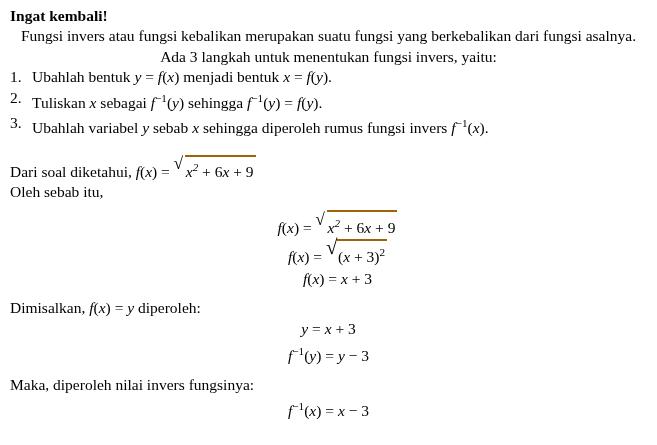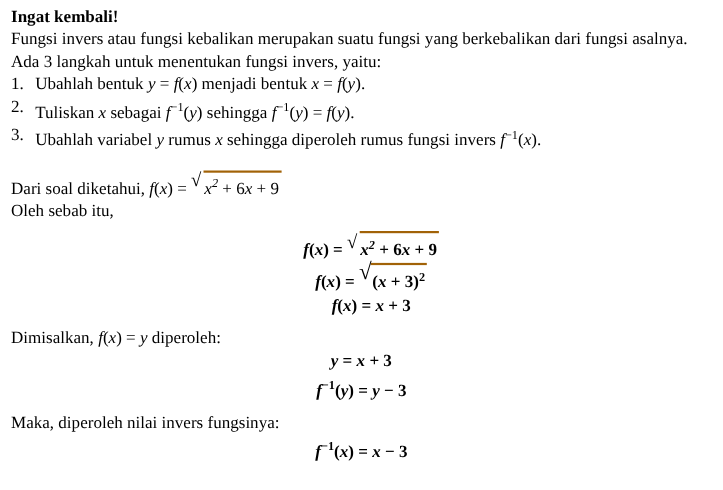--- a/index.html
+++ b/index.html
@@ -22,20 +22,21 @@
     box-sizing: border-box;
   }
   .line {
     font-size: 15.5px;
     line-height: 20px;
     white-space: nowrap;
   }
   .para {
     font-size: 15.5px;
     line-height: 20.5px;
+    text-align: center;
   }
   .bold {
     font-weight: bold;
   }
   .gap-sm { height: 8px; }
   .gap-lg { height: 16px; }
 
   
   .numlist {
     margin: 0;
@@ -96,21 +97,20 @@
   }
 
   .centerblock {
     text-align: center;
     font-size: 15.5px;
     line-height: 22px;
   }
   .centerblock .eqline {
     display: block;
     white-space: nowrap;
-    font-weight: bold;
   }
   .eq-indent-a { padding-left: 18px; }
 </style>
 </head>
 <body>
 
 <div class="page">
 
   <div class="line bold">Ingat kembali!</div>
 
@@ -120,21 +120,21 @@
     <li>
       <span class="num">1.</span>
       <span><span>Ubahlah bentuk </span><span class="math">y</span><span class="mathup"> = </span><span class="math">f</span><span class="mathup">(</span><span class="math">x</span><span class="mathup">)</span><span> menjadi bentuk </span><span class="math">x</span><span class="mathup"> = </span><span class="math">f</span><span class="mathup">(</span><span class="math">y</span><span class="mathup">)</span><span>.</span></span>
     </li>
     <li>
       <span class="num">2.</span>
       <span><span>Tuliskan </span><span class="math">x</span><span> sebagai </span><span class="math">f</span><sup class="expup">−1</sup><span class="mathup">(</span><span class="math">y</span><span class="mathup">)</span><span> sehingga </span><span class="math">f</span><sup class="expup">−1</sup><span class="mathup">(</span><span class="math">y</span><span class="mathup">) = </span><span class="math">f</span><span class="mathup">(</span><span class="math">y</span><span class="mathup">)</span><span>.</span></span>
     </li>
     <li>
       <span class="num">3.</span>
-      <span><span>Ubahlah variabel </span><span class="math">y</span><span> rumus </span><span class="math">x</span><span> sehingga diperoleh rumus fungsi invers </span><span class="math">f</span><sup class="expup">−1</sup><span class="mathup">(</span><span class="math">x</span><span class="mathup">)</span><span>.</span></span>
+      <span><span>Ubahlah variabel </span><span class="math">y</span><span> sebab </span><span class="math">x</span><span> sehingga diperoleh rumus fungsi invers </span><span class="math">f</span><sup class="expup">−1</sup><span class="mathup">(</span><span class="math">x</span><span class="mathup">)</span><span>.</span></span>
     </li>
   </ol>
 
   <div class="gap-lg"></div>
 
   <div class="line">
     <span>Dari soal diketahui,</span>
     <span>
       <span class="math">f</span><span class="mathup">(</span><span class="math">x</span><span class="mathup">) = </span><span class="radical"><span class="sign">√</span><span class="rad-body"><span class="math">x</span><sup class="exp">2</sup><span class="mathup"> + 6</span><span class="math">x</span><span class="mathup"> + 9</span></span></span>
     </span>

